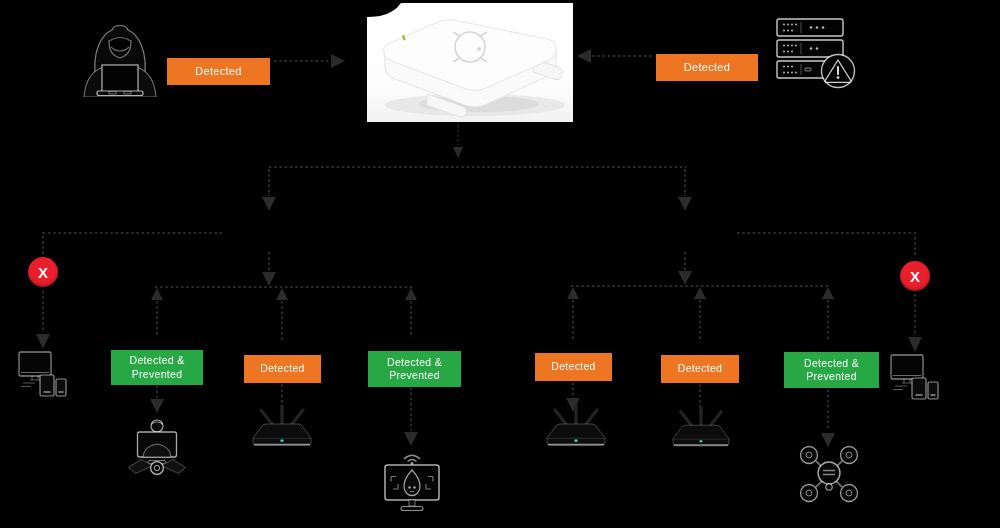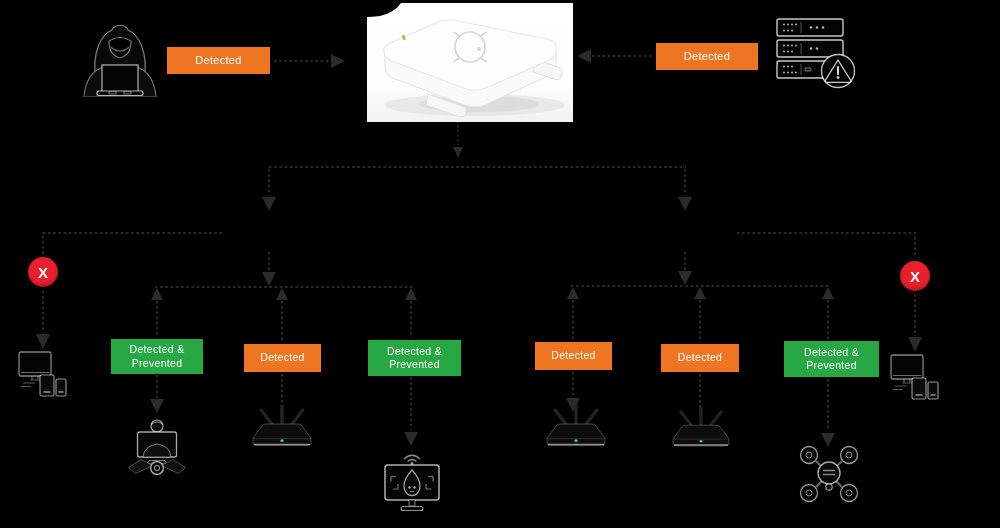--- a/index.html
+++ b/index.html
@@ -4,21 +4,21 @@
 <style>
   html,body{margin:0;padding:0;background:#000;}
   #stage{
     position:relative;width:1000px;height:528px;overflow:hidden;
     background:#000;font-family:"Liberation Sans",sans-serif;
   }
   .abs{position:absolute;}
   .label-box{
     position:absolute;display:flex;align-items:center;justify-content:center;
     color:#fff;text-align:center;white-space:pre-line;line-height:1.25;
-    font-size:11px;letter-spacing:.3px;
+    font-size:11px;letter-spacing:.3px;margin-top:11px;
   }
   .label-box.small{font-size:10.5px;}
   .xmark{
     position:absolute;width:30px;height:30px;border-radius:50%;
     display:flex;align-items:center;justify-content:center;
     color:#fff;font-weight:800;font-size:15px;line-height:1;
     box-shadow:inset 0 -2px 3px rgba(0,0,0,.25);
   }
   .photo{
     position:absolute;left:367px;top:3px;width:206px;height:119px;

